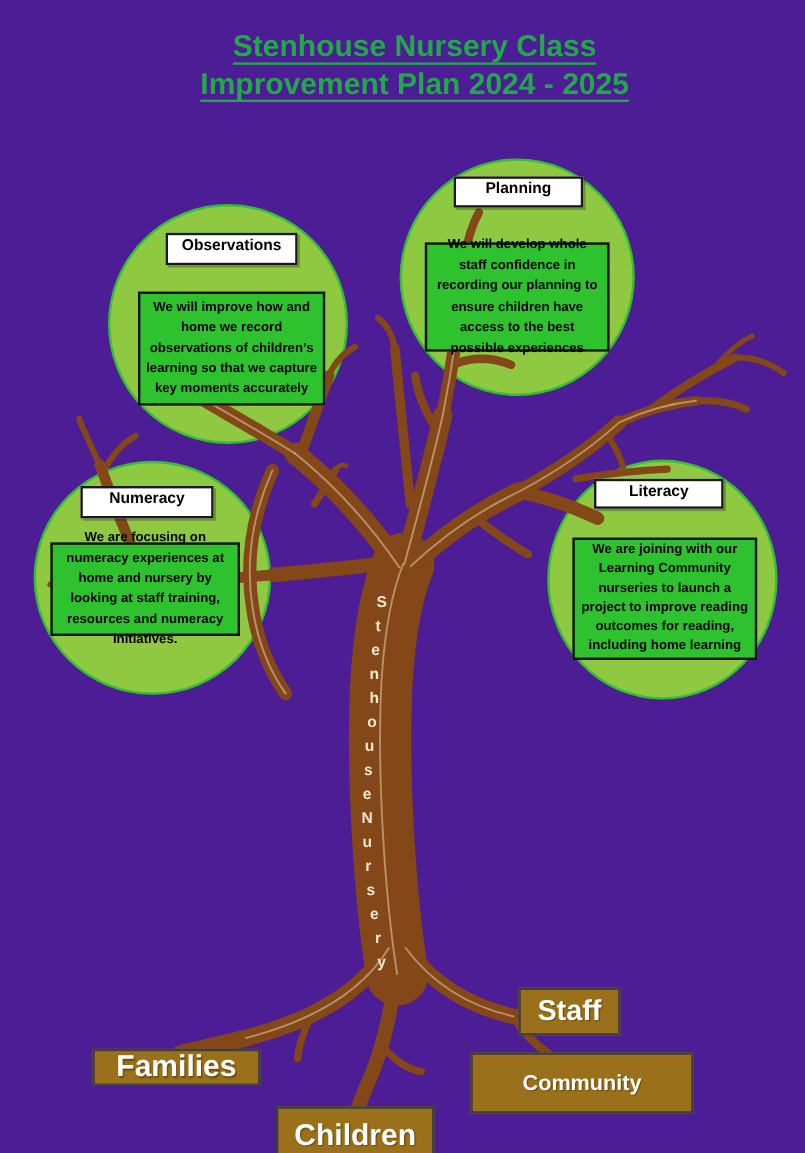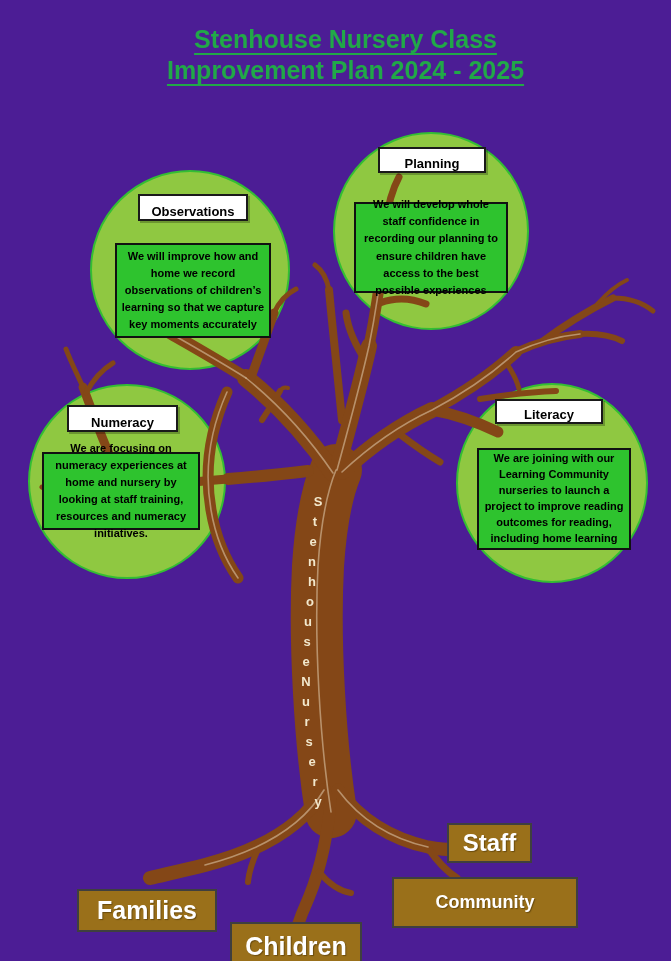--- a/index.html
+++ b/index.html
@@ -32,21 +32,21 @@
   .v{fill:none;stroke:#ecdcc0;stroke-opacity:.5;stroke-width:1.6;stroke-linecap:round;}
   
   .trunk-text{position:absolute;left:298px;top:492px;width:28px;z-index:3;}
   .trunk-text span{
     display:block;height:20px;line-height:20px;width:100%;text-align:center;
     font-size:13px;font-weight:bold;color:var(--trunk-text-color,#F2E8CD);
   }
   
   .label-box{
     position:absolute;z-index:4;background:#fff;border:2px solid #1a1a1a;
-    box-sizing:border-box;display:flex;align-items:flex-end;justify-content:center;
+    box-sizing:border-box;display:flex;align-items:flex-start;justify-content:center;
     font-size:13px;font-weight:bold;color:#000;box-shadow:2px 2px 0 rgba(0,0,0,0.25);
   }
   .l-observations{left:138px;top:194px;width:110px;height:27px;}
   .l-planning{left:378px;top:147px;width:108px;height:26px;}
   .l-numeracy{left:67px;top:405px;width:111px;height:27px;}
   .l-literacy{left:495px;top:399px;width:108px;height:25px;}
   
   .green-box{
     position:absolute;z-index:4;background:var(--box-green,#2EC32E);
     border:2px solid #111;box-sizing:border-box;
@@ -57,24 +57,24 @@
   .g-planning{left:354px;top:192px;width:154px;height:91px;}
   .g-numeracy{left:42px;top:442px;width:158px;height:78px;}
   .g-literacy{left:477px;top:438px;width:154px;height:102px;line-height:1.45;}
   
   .root-box{
     position:absolute;z-index:5;background:var(--root-box-fill,#9A701A);
     border:2px solid var(--root-box-border,#3F3F3F);box-sizing:border-box;
     display:flex;align-items:center;justify-content:center;
     color:#fff;font-weight:bold;text-shadow:1px 1px 1px rgba(60,40,0,0.5);
   }
-  .r-families{left:77px;top:874px;width:140px;height:43px;font-size:25px;margin-top:15px;}
+  .r-families{left:77px;top:874px;width:140px;height:31px;font-size:25px;}
   .r-children{left:230px;top:898px;width:132px;height:49px;font-size:25px;margin-top:24px;}
   .r-community{left:392px;top:877px;width:186px;height:51px;font-size:18px;}
-  .r-staff{left:447px;top:823px;width:85px;height:40px;font-size:24px;}
+  .r-staff{left:432px;top:823px;width:85px;height:40px;font-size:24px;}
 </style>
 </head>
 <body>
 
 <div class="page">
 
   <h1 class="title">
     <span class="t-line">Stenhouse Nursery Class</span>
     <span class="t-line">Improvement Plan 2024 - 2025</span>
   </h1>

